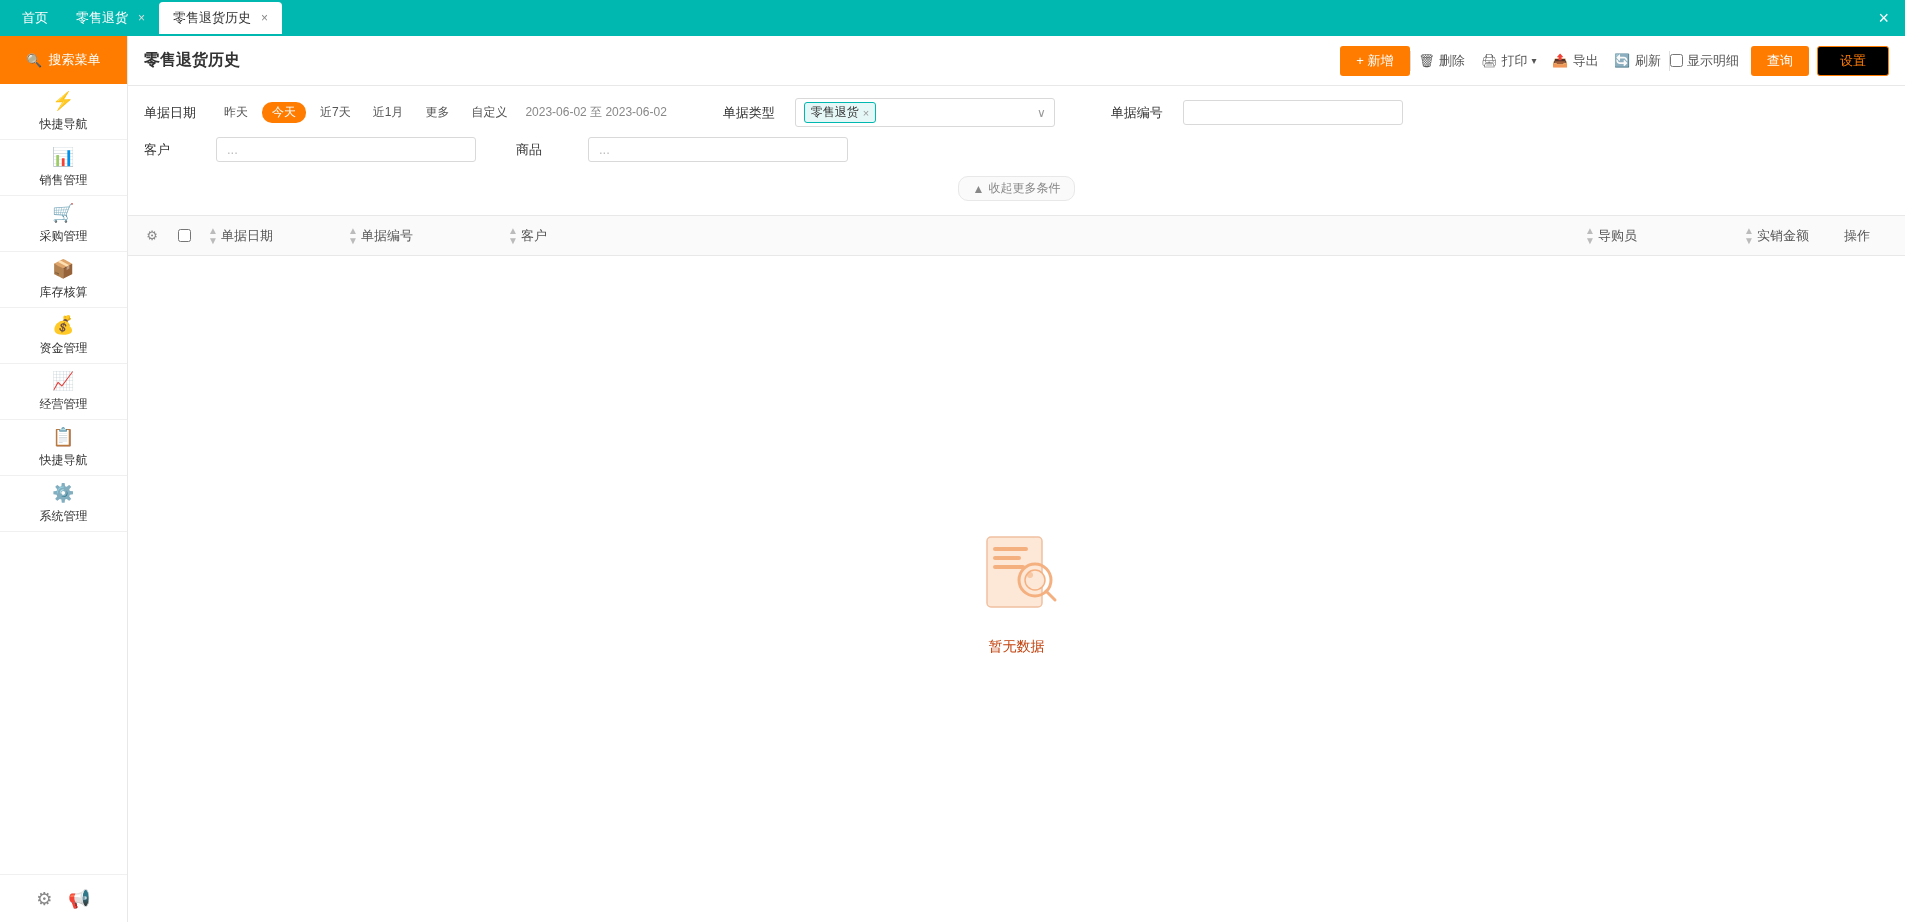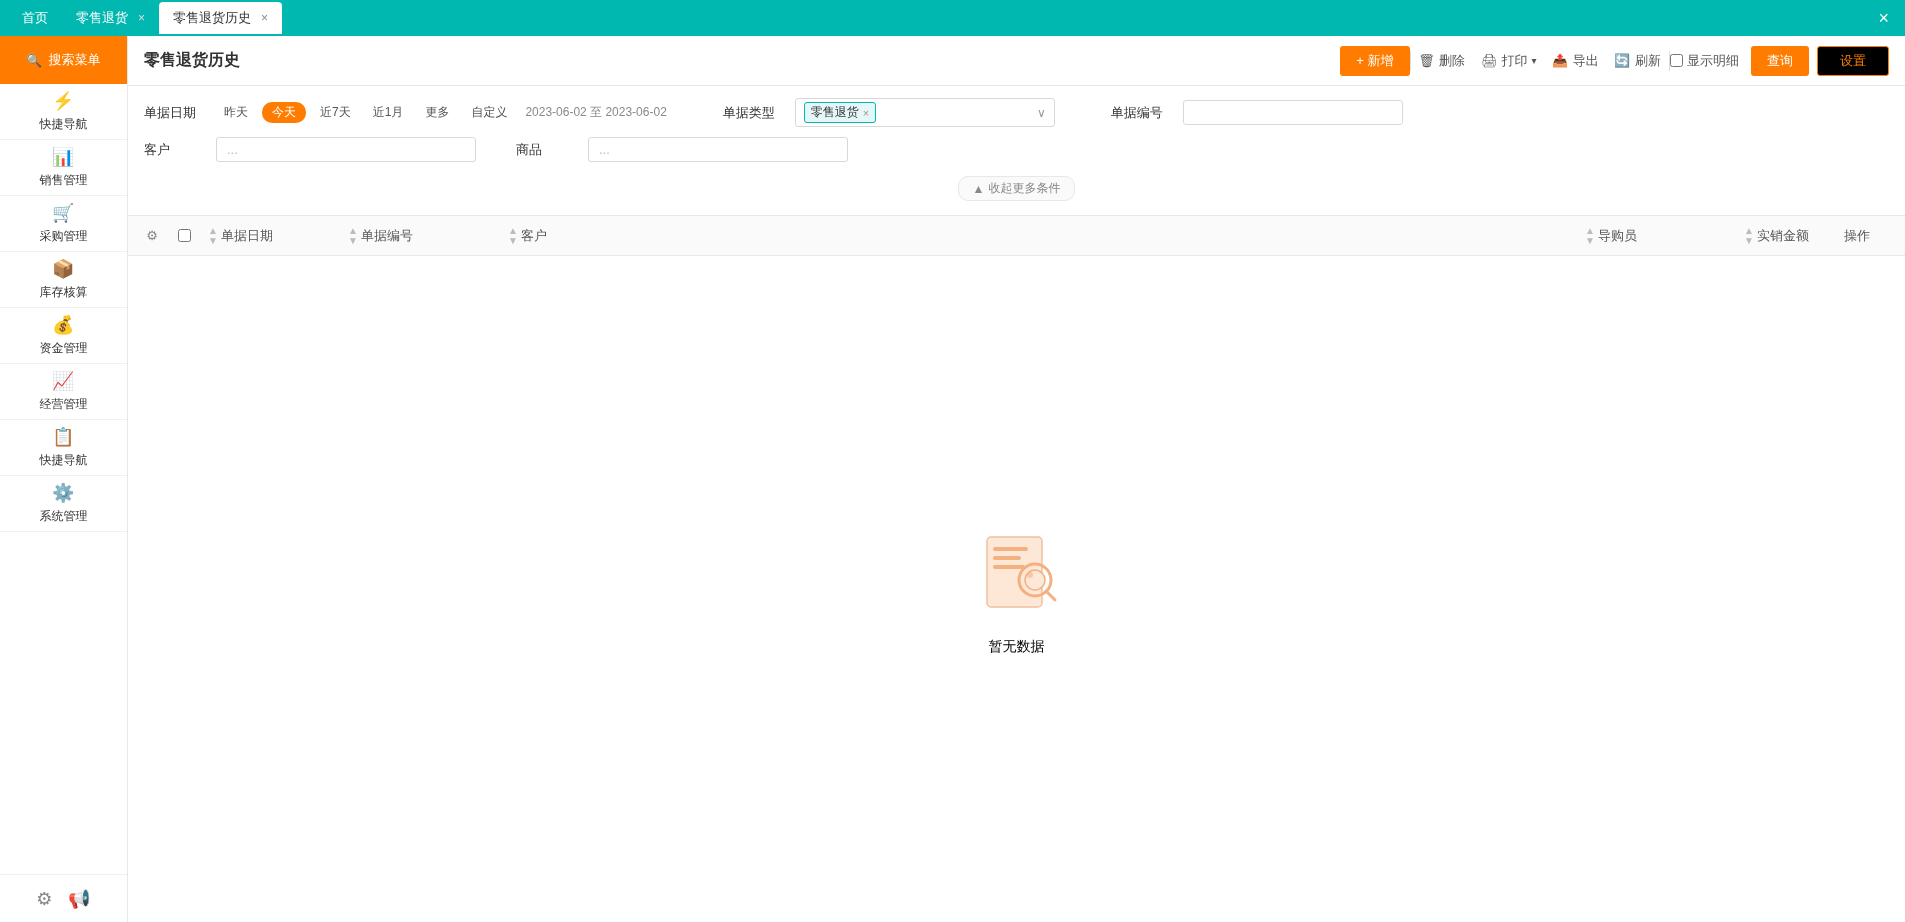--- a/index.html
+++ b/index.html
@@ -311,21 +311,21 @@
       align-items: center;
       justify-content: center;
       gap: 16px;
     }
     .empty-icon {
       width: 100px;
       height: 100px;
     }
     .empty-text {
       font-size: 14px;
-      color: #000000;
+      color: #c2410c;
     }
 
     
     .pagination {
       height: 48px;
       background: #fff;
       border-top: 1px solid #e8e8e8;
       display: flex;
       align-items: center;
       justify-content: flex-end;

